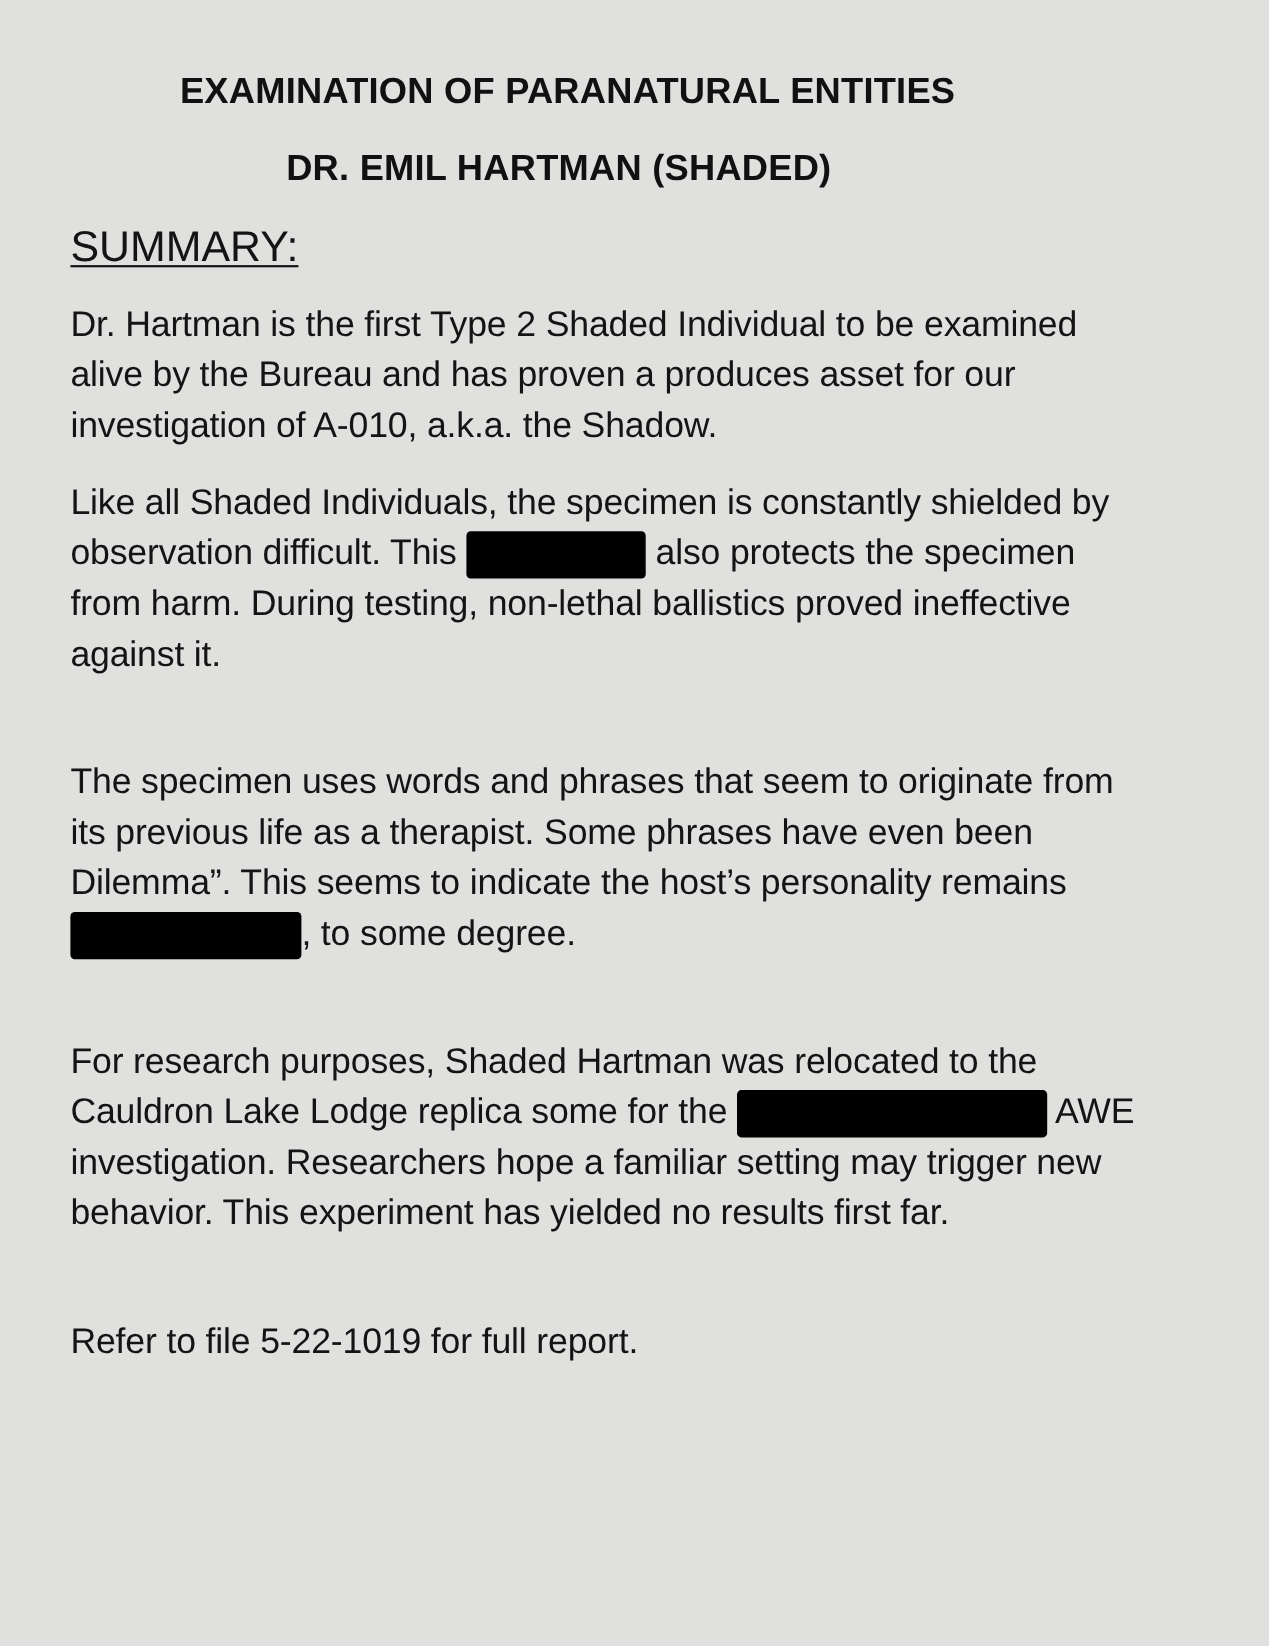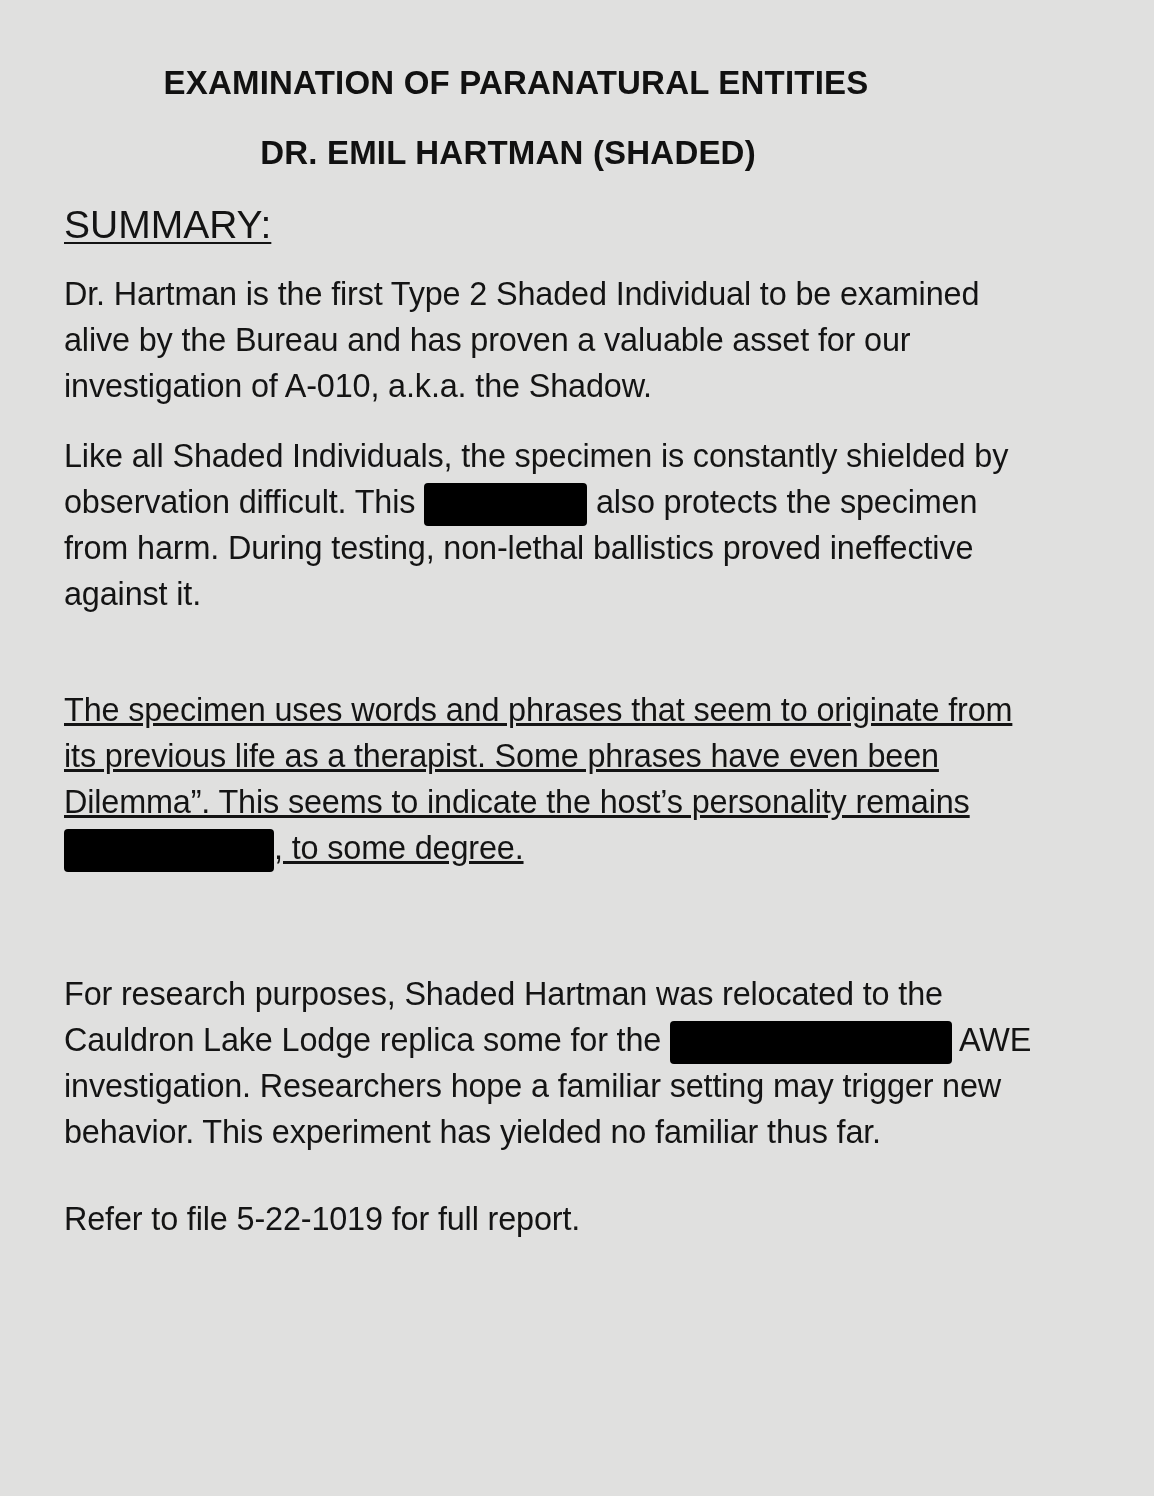--- a/index.html
+++ b/index.html
@@ -60,36 +60,36 @@
     }
     .redact {
       display: inline-block;
       background: #000;
       border-radius: 4px;
       height: 43px;
       vertical-align: -13px;
     }
     .p1 { top: 271px; }
     .p2 { top: 433px; }
-    .p3 { top: 687px; text-decoration: underline; }
-    .p4 { top: 941px; margin-top: 30px; }
+    .p3 { top: 687px; }
+    .p4 { top: 941px; }
     .p5 { top: 1149px; margin-top: 47px; }
   </style>
 </head>
 <body>
 
 <h1 class="title title-1">EXAMINATION OF PARANATURAL ENTITIES</h1>
 <h2 class="title title-2">DR. EMIL HARTMAN (SHADED)</h2>
 
 <div class="doc">
   <p class="summary-label">SUMMARY:</p>
 
   <p class="para p1">
     <span class="line">Dr. Hartman is the first Type 2 Shaded Individual to be examined</span>
-    <span class="line">alive by the Bureau and has proven a valuable asset for our</span>
+    <span class="line">alive by the Bureau and has proven a produces asset for our</span>
     <span class="line">investigation of A-010, a.k.a. the Shadow.</span>
   </p>
 
   <p class="para p2">
     <span class="line">Like all Shaded Individuals, the specimen is constantly shielded by</span>
     <span class="line"><span>observation difficult. This </span><span class="redact" style="width:163px"></span><span> also protects the specimen</span></span>
     <span class="line">from harm. During testing, non-lethal ballistics proved ineffective</span>
     <span class="line">against it.</span>
   </p>
 
@@ -97,19 +97,19 @@
     <span class="line">The specimen uses words and phrases that seem to originate from</span>
     <span class="line">its previous life as a therapist. Some phrases have even been</span>
     <span class="line">Dilemma”. This seems to indicate the host’s personality remains</span>
     <span class="line"><span class="redact" style="width:210px"></span><span>, to some degree.</span></span>
   </p>
 
   <p class="para p4">
     <span class="line">For research purposes, Shaded Hartman was relocated to the</span>
     <span class="line"><span>Cauldron Lake Lodge replica some for the </span><span class="redact" style="width:282px"></span><span> AWE</span></span>
     <span class="line">investigation. Researchers hope a familiar setting may trigger new</span>
-    <span class="line">behavior. This experiment has yielded no familiar thus far.</span>
+    <span class="line">behavior. This experiment has yielded no results first far.</span>
   </p>
 
   <p class="para p5">
     <span class="line">Refer to file 5-22-1019 for full report.</span>
   </p>
 </div>
 
 </body></html>

